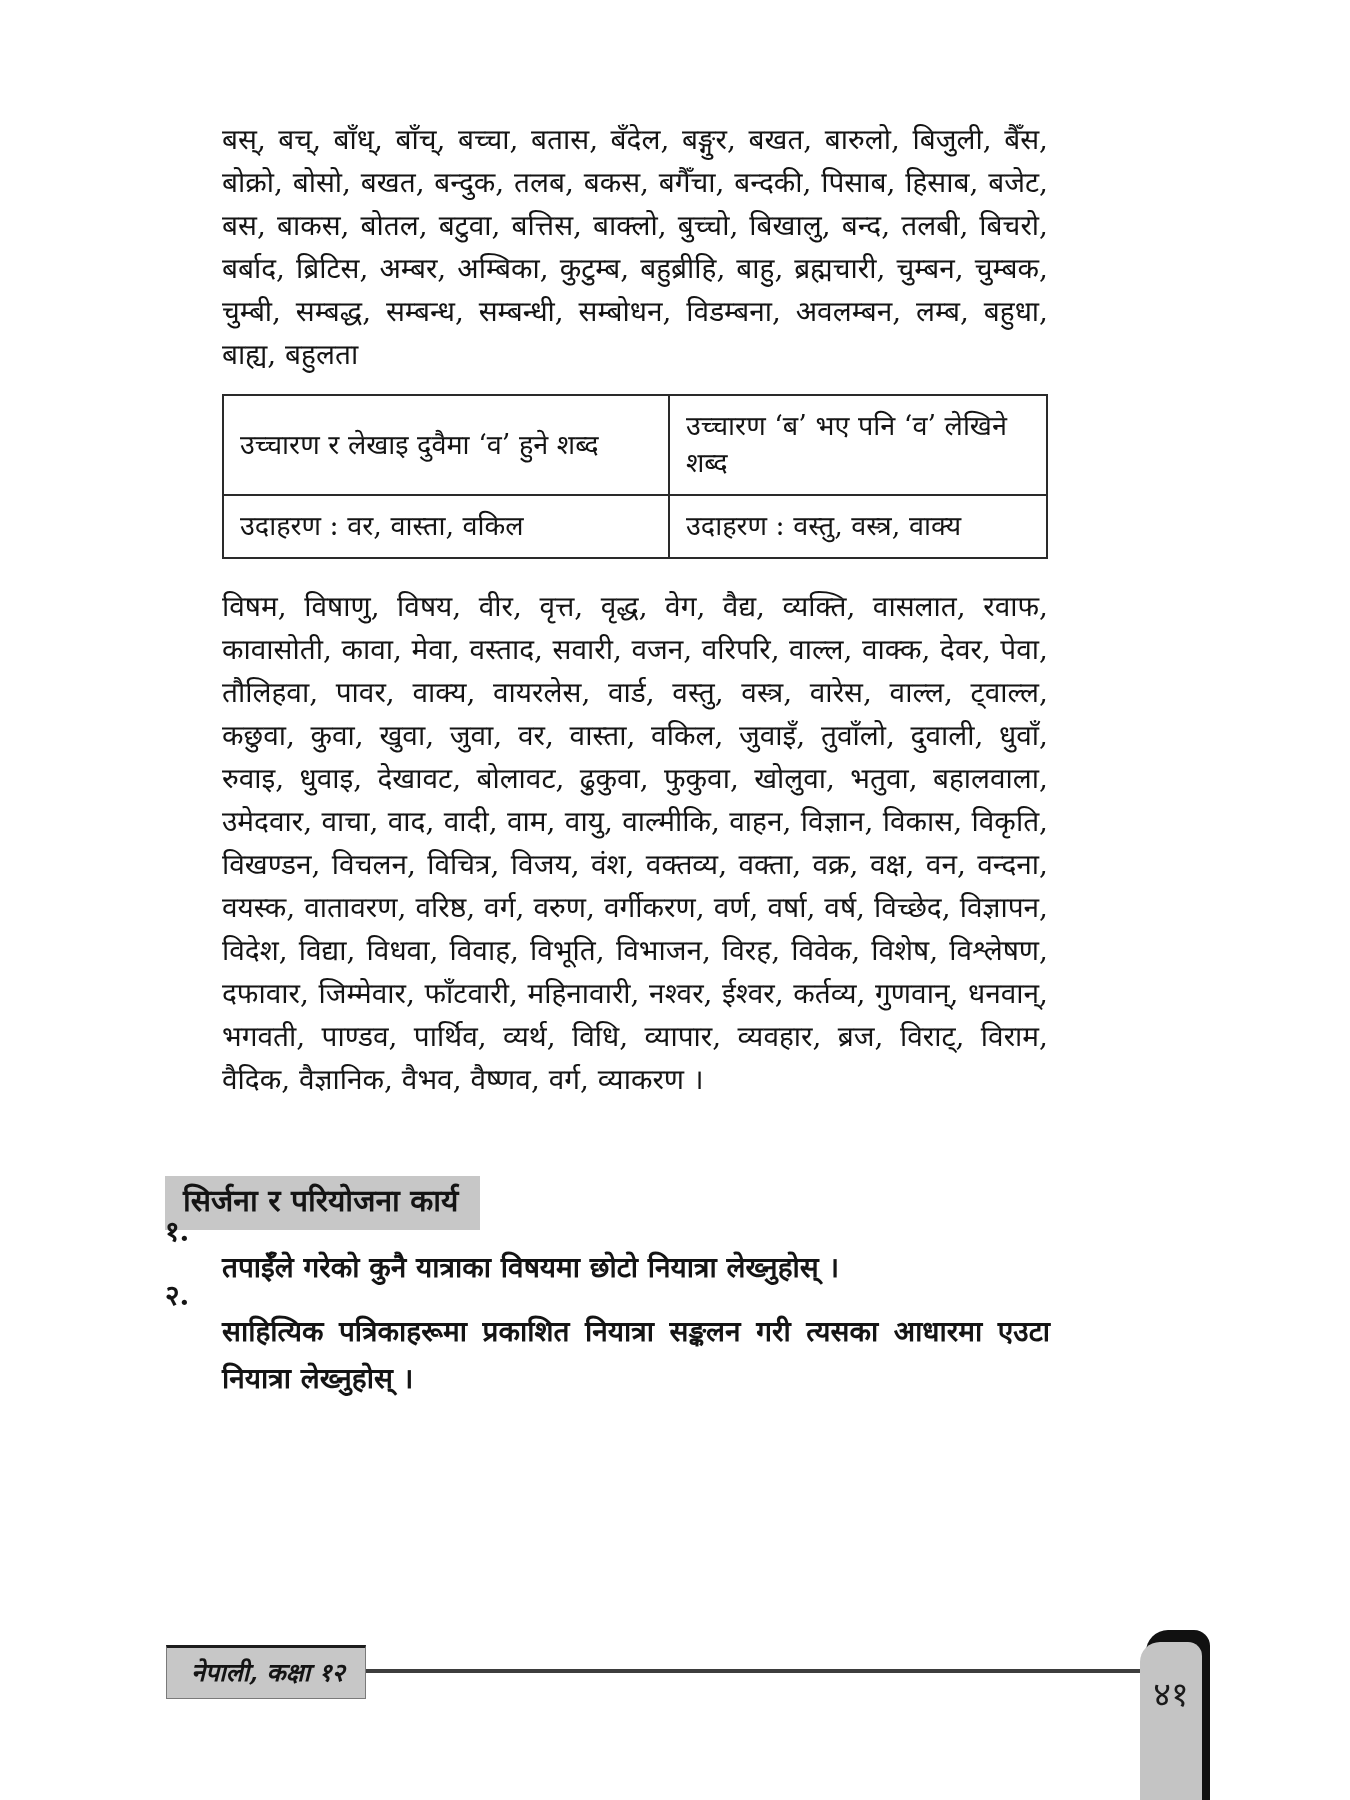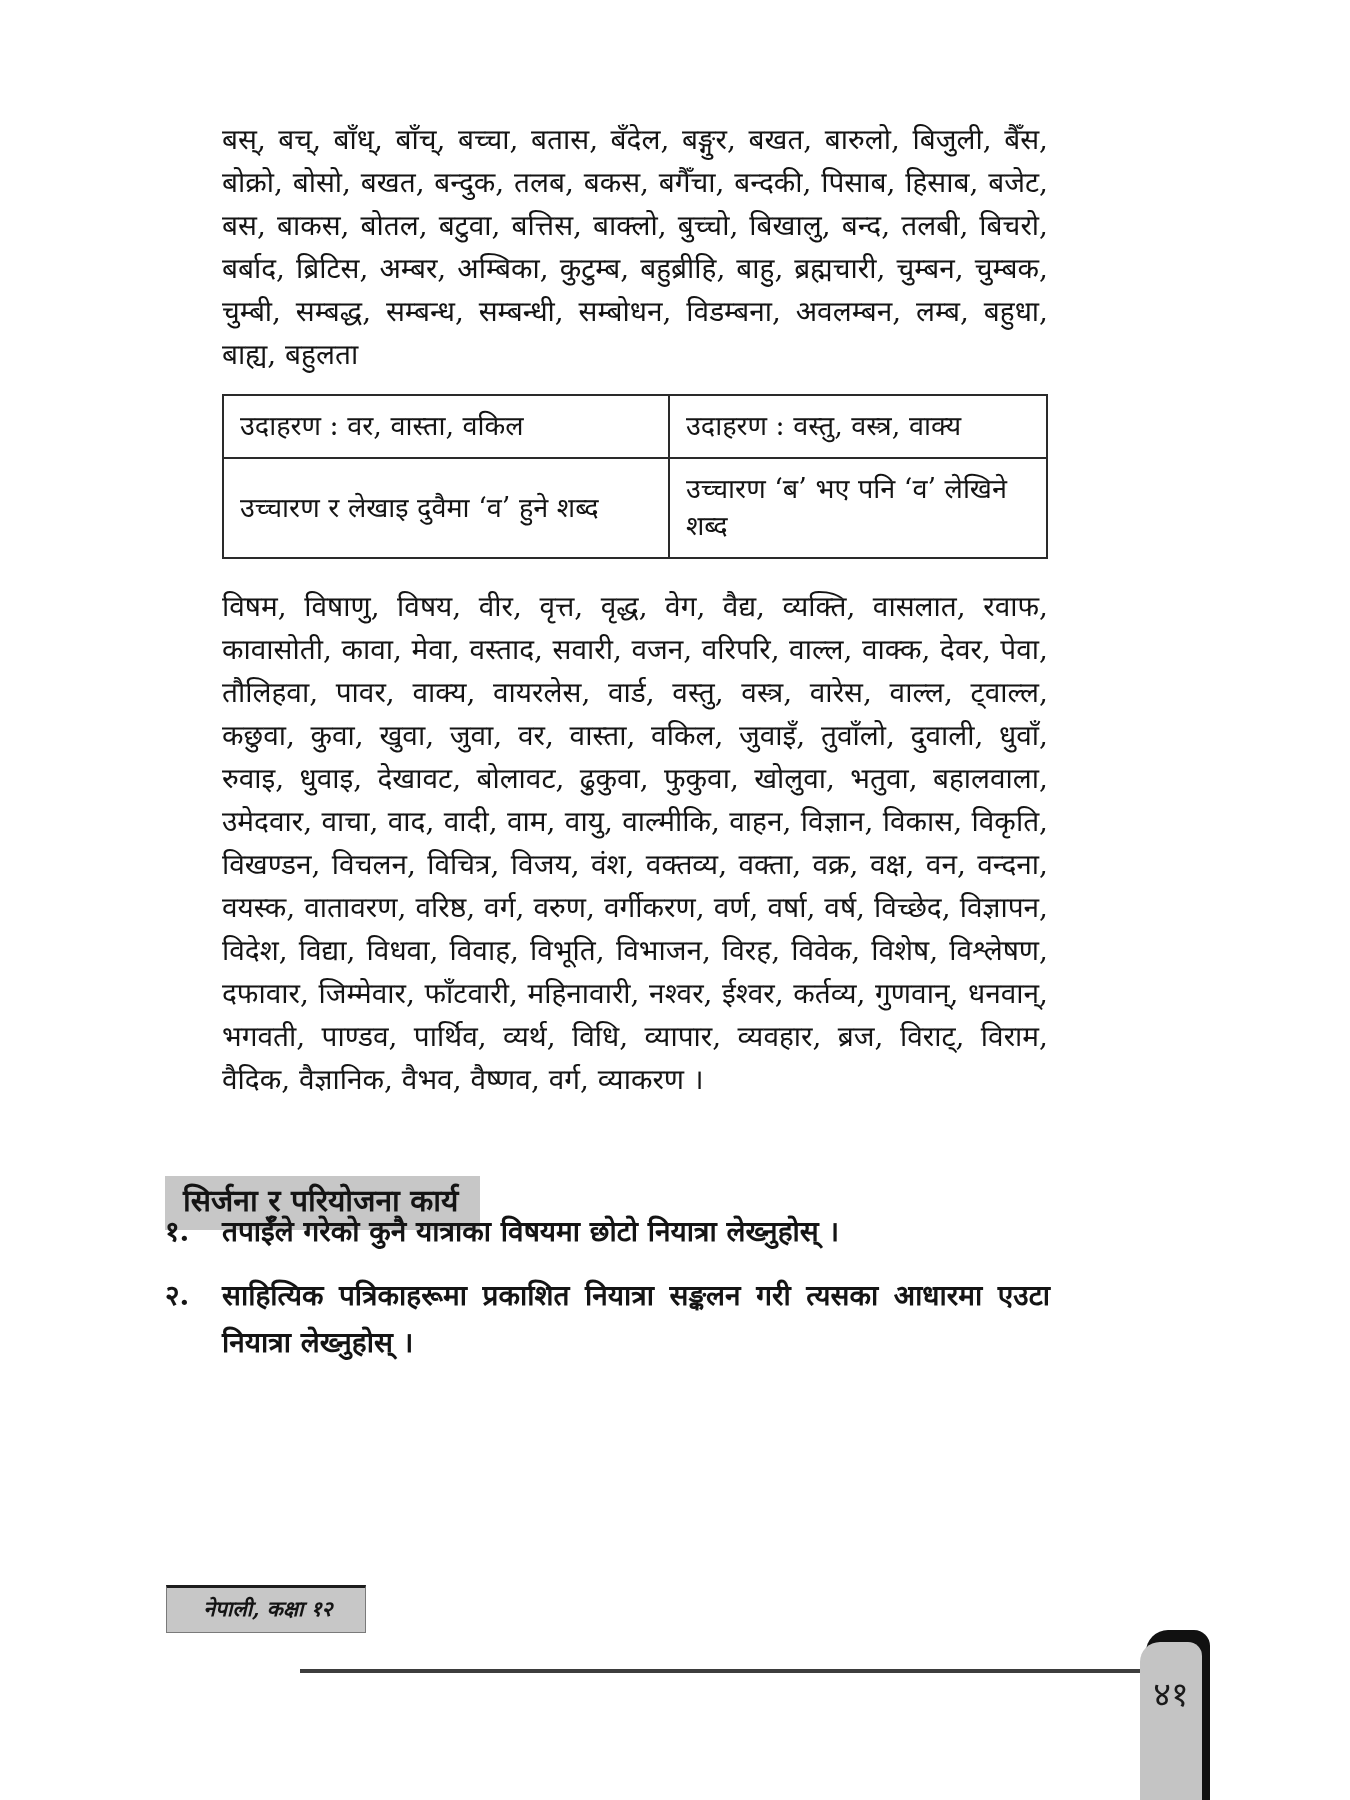--- a/index.html
+++ b/index.html
@@ -65,40 +65,40 @@
   .project-item {
     position: absolute;
     left: 165px;
     width: 885px;
     display: flex;
     font-weight: 700;
     font-size: 28px;
     line-height: 47px;
   }
   .project-item .num { width: 57px; flex: 0 0 57px; }
-  .project-item .txt { flex: 1; text-align: justify; }
+  .project-item .txt { flex: 1; text-align: justify; margin-top: 36px; }
   .footer-rule {
     position: absolute;
     left: 300px;
     top: 1669px;
     width: 865px;
     height: 4px;
     background: #3d3d3d;
   }
   .footer-label {
     position: absolute;
     left: 166px;
-    top: 1585px;
+    top: 1645px;
     width: 200px;
     box-sizing: border-box;
     background: #c7c7c7;
     border: 1px solid #7a7a7a;
     border-top: 3px solid #1d1d1d;
     padding: 6px 10px 10px 14px;
-    font-size: 21px;
+    font-size: 25px;
     font-weight: 700;
     font-style: italic;
     text-align: center;
   }
   .page-tab-shadow {
     position: absolute;
     left: 1146px;
     top: 1630px;
     width: 64px;
     height: 170px;
@@ -129,26 +129,26 @@
 <div class="page">
 
   <div class="content">
 
     <p class="word-para">बस्, बच्, बाँध्, बाँच्, बच्चा, बतास, बँदेल, बङ्गुर, बखत, बारुलो, बिजुली, बैँस, बोक्रो, बोसो, बखत, बन्दुक, तलब, बकस, बगैँचा, बन्दकी, पिसाब, हिसाब, बजेट, बस, बाकस, बोतल, बटुवा, बत्तिस, बाक्लो, बुच्चो, बिखालु, बन्द, तलबी, बिचरो, बर्बाद, ब्रिटिस, अम्बर, अम्बिका, कुटुम्ब, बहुब्रीहि, बाहु, ब्रह्मचारी, चुम्बन, चुम्बक, चुम्बी, सम्बद्ध, सम्बन्ध, सम्बन्धी, सम्बोधन, विडम्बना, अवलम्बन, लम्ब, बहुधा, बाह्य, बहुलता</p>
 
 
     <table class="classify">
       <tbody>
         <tr>
+          <td class="c1">उच्चारण र लेखाइ दुवैमा ‘व’  हुने शब्द</td>
+          <td class="c2">उच्चारण ‘ब’ भए पनि ‘व’ लेखिने शब्द</td>
+        </tr>
+        <tr>
           <td class="c1">उदाहरण : वर, वास्ता, वकिल</td>
           <td class="c2">उदाहरण : वस्तु, वस्त्र, वाक्य</td>
-        </tr>
-        <tr>
-          <td class="c1">उच्चारण र लेखाइ दुवैमा ‘व’  हुने शब्द</td>
-          <td class="c2">उच्चारण ‘ब’ भए पनि ‘व’ लेखिने शब्द</td>
         </tr>
       </tbody>
     </table>
 
     <p class="word-para para2">विषम, विषाणु, विषय, वीर, वृत्त, वृद्ध, वेग, वैद्य, व्यक्ति, वासलात, रवाफ, कावासोती, कावा, मेवा, वस्ताद, सवारी, वजन, वरिपरि, वाल्ल, वाक्क, देवर, पेवा, तौलिहवा, पावर, वाक्य, वायरलेस, वार्ड, वस्तु, वस्त्र, वारेस, वाल्ल, ट्वाल्ल, कछुवा, कुवा, खुवा, जुवा, वर, वास्ता, वकिल, जुवाइँ, तुवाँलो, दुवाली, धुवाँ, रुवाइ, धुवाइ, देखावट, बोलावट, ढुकुवा, फुकुवा, खोलुवा, भतुवा, बहालवाला, उमेदवार, वाचा, वाद, वादी, वाम, वायु, वाल्मीकि, वाहन, विज्ञान, विकास, विकृति, विखण्डन, विचलन, विचित्र, विजय, वंश, वक्तव्य, वक्ता, वक्र, वक्ष, वन, वन्दना, वयस्क, वातावरण, वरिष्ठ, वर्ग, वरुण, वर्गीकरण, वर्ण, वर्षा, वर्ष, विच्छेद, विज्ञापन, विदेश, विद्या, विधवा, विवाह, विभूति, विभाजन, विरह, विवेक, विशेष, विश्लेषण, दफावार, जिम्मेवार, फाँटवारी, महिनावारी, नश्वर, ईश्वर, कर्तव्य, गुणवान्, धनवान्, भगवती, पाण्डव, पार्थिव, व्यर्थ, विधि, व्यापार, व्यवहार, ब्रज, विराट्, विराम, वैदिक, वैज्ञानिक, वैभव, वैष्णव, वर्ग, व्याकरण ।</p>
 
   </div>
 
   <div class="section-heading">सिर्जना र परियोजना कार्य</div>
 

